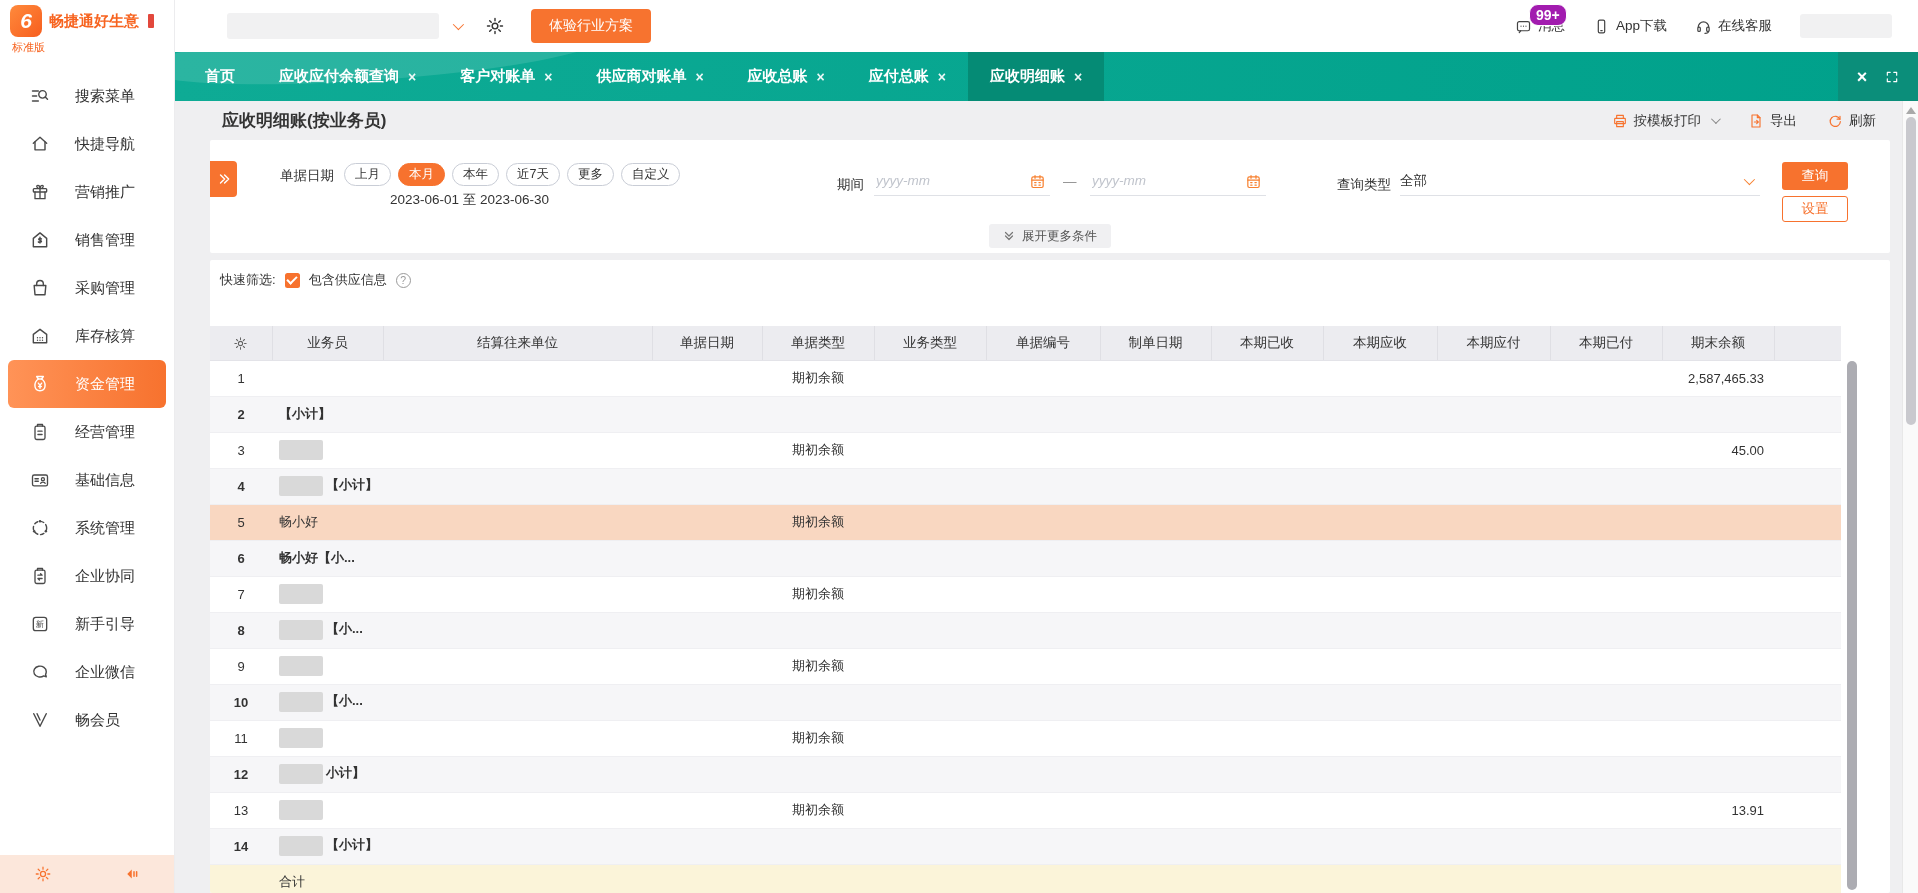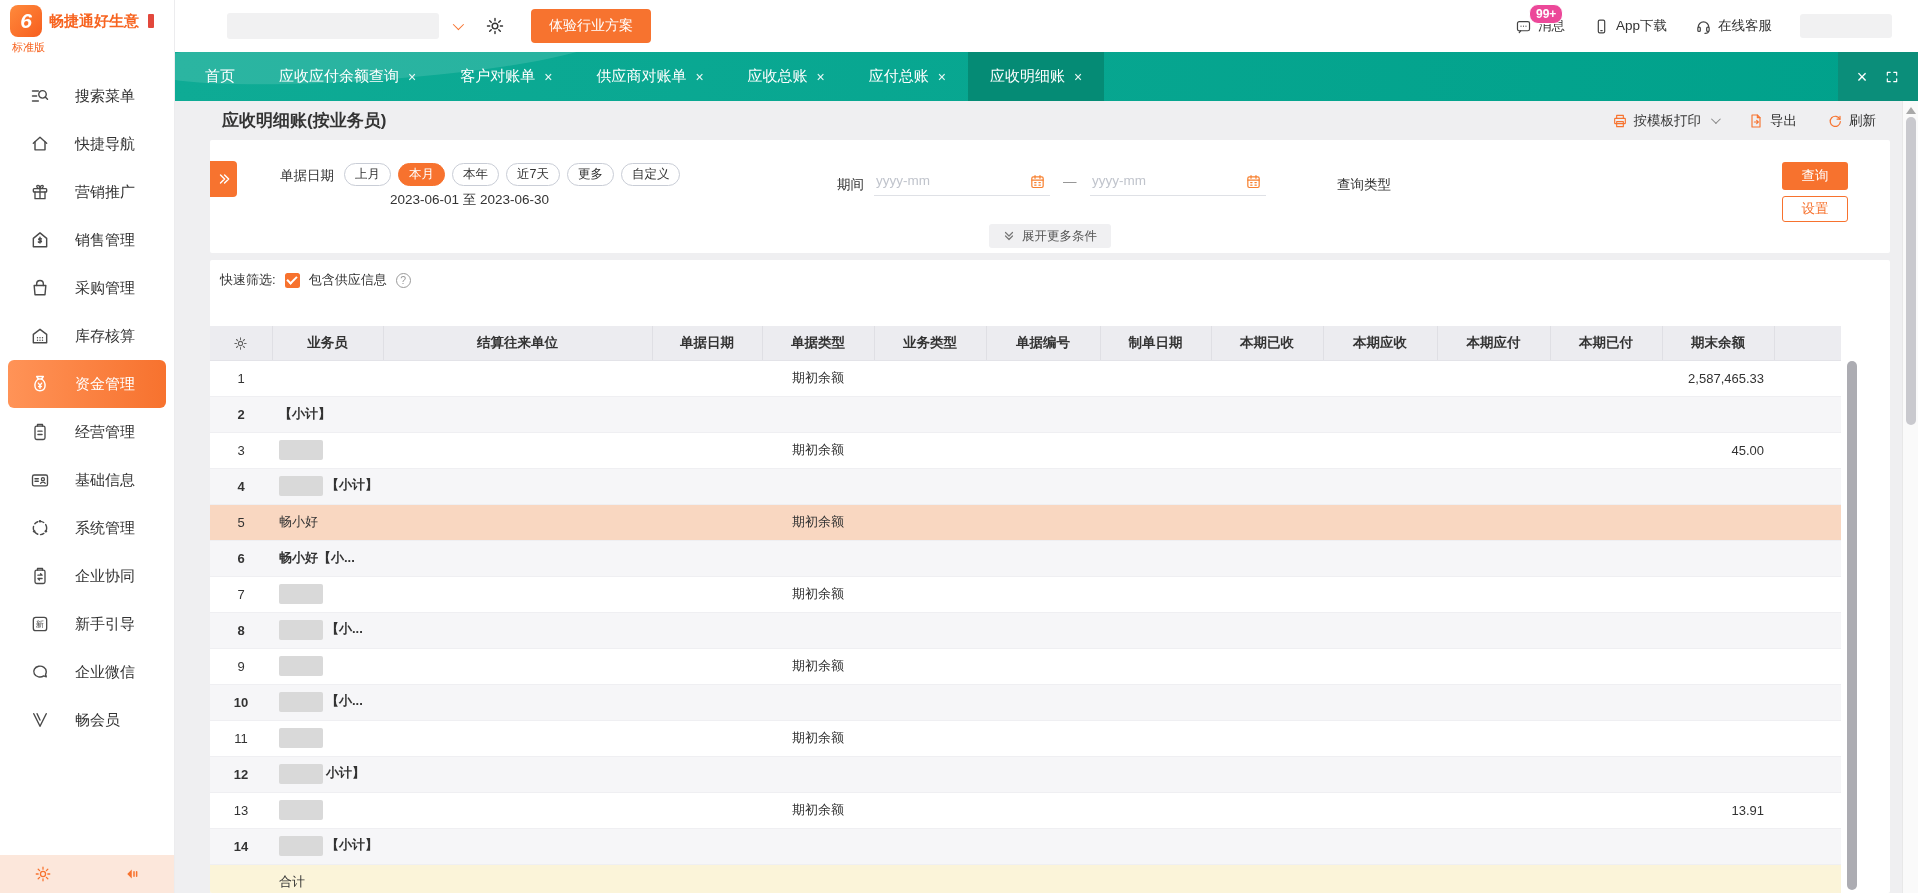--- a/index.html
+++ b/index.html
@@ -26,25 +26,25 @@
   
   .topbar { position:absolute; left:175px; top:0; right:0; height:52px; background:#fff; display:flex; align-items:center; padding:0 26px 0 52px; z-index:5; }
   .company-blur { width:212px; height:26px; background:#F1F1F2; border-radius:3px; }
   .chev-down { width:8px; height:8px; border-right:1.6px solid #F7732F; border-bottom:1.6px solid #F7732F; transform:rotate(45deg) translateY(-2px); display:inline-block; }
   .topbar .sel-chev { margin-left:14px; }
   .topbar .gear { width:20px; height:20px; color:#333; margin-left:24px; }
   .btn-experience { margin-left:26px; height:34px; padding:0 18px; background:#F7732F; color:#fff; border:none; border-radius:4px; font-size:14px; cursor:pointer; font-family:inherit; }
   .topbar-right { margin-left:auto; display:flex; align-items:center; gap:28px; font-size:13.5px; color:#333; }
   .tb-item { display:flex; align-items:center; gap:6px; position:relative; cursor:pointer; }
   .tb-item svg { width:17px; height:17px; color:#444; }
-  .msg-badge { position:absolute; top:-13px; left:14px; background:#ec4899; color:#fff; font-size:12px; line-height:1; padding:3px 6px; border-radius:9px; border:1px solid #fff; font-weight:bold; }
+  .msg-badge { position:absolute; top:-13px; left:14px; background:#a21caf; color:#fff; font-size:14px; line-height:1; padding:3px 6px; border-radius:9px; border:1px solid #fff; font-weight:bold; }
   .user-blur { width:92px; height:24px; background:#F1F1F2; border-radius:3px; }
 
   
-  .tabbar { position:absolute; left:175px; top:52px; right:0; height:49px; background:linear-gradient(90deg,#0EAB95,#00A18B); display:flex; align-items:stretch; padding-left:8px; z-index:4; overflow:hidden; }
+  .tabbar { position:absolute; left:175px; top:52px; right:0; height:49px; background:linear-gradient(90deg,#0EAB95,#00A18B); display:flex; align-items:stretch; padding-left:8px; z-index:4; overflow:hidden;font-weight:bold; }
   .tabbar::before { content:''; position:absolute; left:-30px; top:-26px; width:460px; height:54px; background:rgba(255,255,255,.12); border-radius:50%; transform:rotate(-4deg); pointer-events:none; }
   .tab { display:flex; align-items:center; gap:9px; padding:0 22px; color:#fff; font-size:15px; cursor:pointer; white-space:nowrap; position:relative; }
   .tab.active { background:#058B75; }
   .t-close { font-size:14px; opacity:.92; line-height:1; }
   .win-controls { position:absolute; right:0; top:0; bottom:0; width:80px; background:#0B8E7A; display:flex; align-items:center; justify-content:center; gap:18px; color:#fff; }
   .win-controls .wc { cursor:pointer; display:flex; align-items:center; }
   .win-controls .close-x { font-size:18px; line-height:1; }
   .win-controls svg { width:14px; height:14px; }
 
   
@@ -62,40 +62,40 @@
   .expand-handle svg { width:14px; height:14px; }
   .f-label { position:absolute; font-size:13.5px; color:#333; white-space:nowrap; }
   .lbl-docdate { left:70px; top:27px; }
   .pills { position:absolute; left:134px; top:23px; display:flex; gap:7px; }
   .pill { height:23px; padding:0 10px; border:1px solid #C9CDD6; border-radius:12px; font-size:12.5px; color:#333; display:flex; align-items:center; background:#fff; cursor:pointer; white-space:nowrap; }
   .pill.active { background:#F7722E; border-color:#F7722E; color:#fff; }
   .date-range { position:absolute; left:136px; top:51px; font-size:13.5px; color:#333;margin-left:44px; }
   .lbl-period { left:627px; top:36px; }
   .period-input { position:absolute; top:26px; width:176px; }
   .pi-1 { left:664px; } .pi-2 { left:880px; }
-  .period-input input { width:100%; border:none; border-bottom:1px solid #DFE1E6; height:30px; font-size:13.5px; color:#333; outline:none; background:transparent; padding:0 28px 0 2px; font-family:inherit; }
+  .period-input input { width:100%; border:none; border-bottom:1px solid #DFE1E6; height:30px; font-size:13.5px; color:#333; outline:none; background:transparent; padding:0 28px 0 2px; font-family:inherit;font-style:italic; }
   .period-input input::placeholder { color:#C0C4CC; }
   .period-input svg { position:absolute; right:4px; top:7px; width:17px; height:17px; color:#F7802F; }
   .range-dash { position:absolute; left:853px; top:34px; color:#8a8a8a; font-size:13.5px; }
   .lbl-qtype { left:1127px; top:36px; }
   .select { position:absolute; left:1190px; top:26px; width:360px; border-bottom:1px solid #DFE1E6; height:30px; font-size:13.5px; color:#333; display:flex; align-items:center; cursor:pointer; }
   .select .sel-arrow { margin-left:auto; margin-right:8px; width:8px; height:8px; border-right:1.6px solid #F7802F; border-bottom:1.6px solid #F7802F; transform:rotate(45deg) translateY(-2px); }
   .btn-query { position:absolute; left:1572px; top:22px; width:66px; height:28px; background:#F7722E; color:#fff; border:none; border-radius:3px; font-size:13.5px; cursor:pointer; font-family:inherit; }
   .btn-settings { position:absolute; left:1572px; top:56px; width:66px; height:26px; background:#fff; color:#F7722E; border:1px solid #F7722E; border-radius:3px; font-size:13.5px; cursor:pointer; font-family:inherit; }
   .expand-more { position:absolute; left:50%; transform:translateX(-50%); bottom:5px; height:24px; background:#F0F0F2; border-radius:3px; display:flex; align-items:center; gap:7px; padding:0 14px; font-size:12.5px; color:#555; cursor:pointer; }
   .expand-more svg { width:12px; height:12px; color:#777; }
 
   
   .table-card { position:absolute; left:35px; top:159px; width:1680px; bottom:0; background:#fff; overflow:hidden; border-radius:2px; }
   .quickfilter { position:absolute; left:10px; top:11px; display:flex; align-items:center; gap:9px; font-size:13px; color:#333; }
   .checkbox { width:15px; height:15px; background:#F7722E; border-radius:2.5px; position:relative; cursor:pointer; flex:none; }
   .checkbox::after { content:''; position:absolute; left:4.6px; top:1.6px; width:4px; height:8px; border:solid #fff; border-width:0 2px 2px 0; transform:rotate(45deg); }
   .q-icon { width:15px; height:15px; border-radius:50%; border:1px solid #9A9A9A; color:#9A9A9A; font-size:10.5px; display:flex; align-items:center; justify-content:center; cursor:pointer; }
   table { position:absolute; left:0; top:66px; border-collapse:collapse; table-layout:fixed; width:1631px; font-size:13px; color:#333; }
-  thead th { height:34px; background:#ECECF0; border-right:1px solid #DFDFE4; border-bottom:1px solid #E3E3E8; font-weight:700; font-size:13.5px; text-align:center; }
+  thead th { height:34px; background:#ECECF0; border-right:1px solid #DFDFE4; border-bottom:1px solid #E3E3E8; font-weight:400; font-size:13.5px; text-align:center; }
   thead th:last-child { border-right:none; }
   thead th svg { width:15px; height:15px; color:#666; }
   tbody td { height:36px; border-bottom:1px solid #EFEFF2; overflow:hidden; white-space:nowrap; }
   tr.subtotal { background:#F6F6F8; font-weight:700; }
   tr.highlight { background:#F9D7C1; }
   tr.total { background:#FBF4D9; font-weight:400; }
   .c-num { text-align:center; }
   .c-left { text-align:left; padding-left:7px; }
   .c-center { text-align:center; }
   .c-amount { text-align:right; padding-right:10px; }
@@ -518,20 +518,24 @@
     </div>
     <span class="range-dash">—</span>
     <div class="period-input pi-2">
       <input type="text" placeholder="yyyy-mm" style="">
       <svg class="use">
           <use href="#icon-calendar"></use>
         </svg>
     </div>
 
     <span class="f-label lbl-qtype">查询类型</span>
+    <div class="select">
+      <span>全部</span>
+      <i class="sel-arrow"></i>
+    </div>
 
     <button class="btn-query">查询</button>
     <button class="btn-settings">设置</button>
 
     <div class="expand-more">
       <svg class="use">
           <use href="#icon-double-down"></use>
         </svg>
       <span>展开更多条件</span>
     </div>

